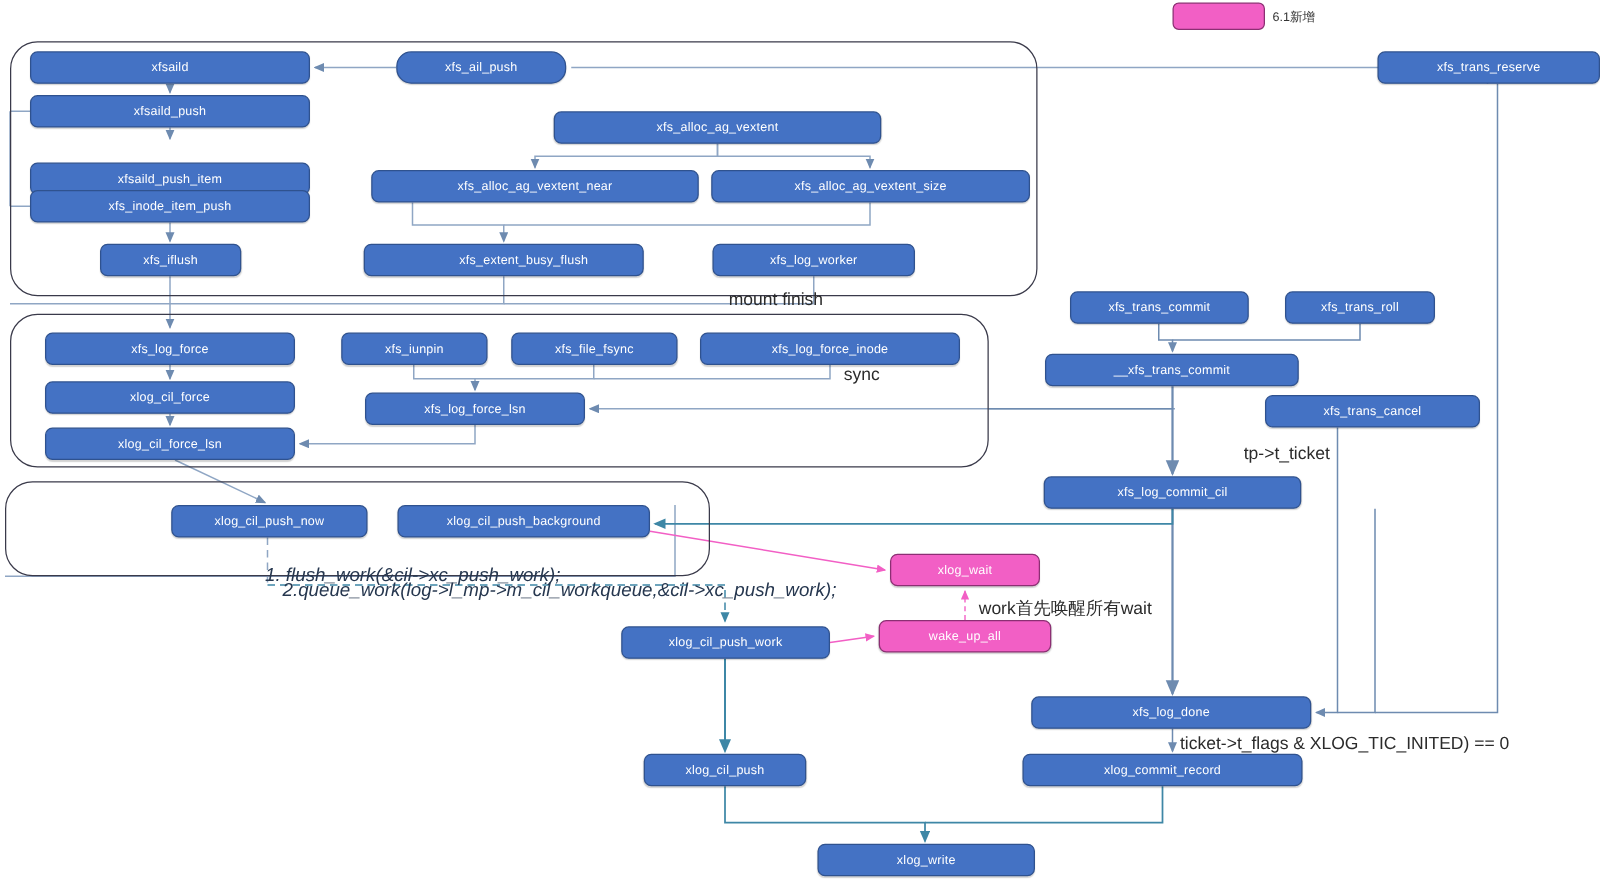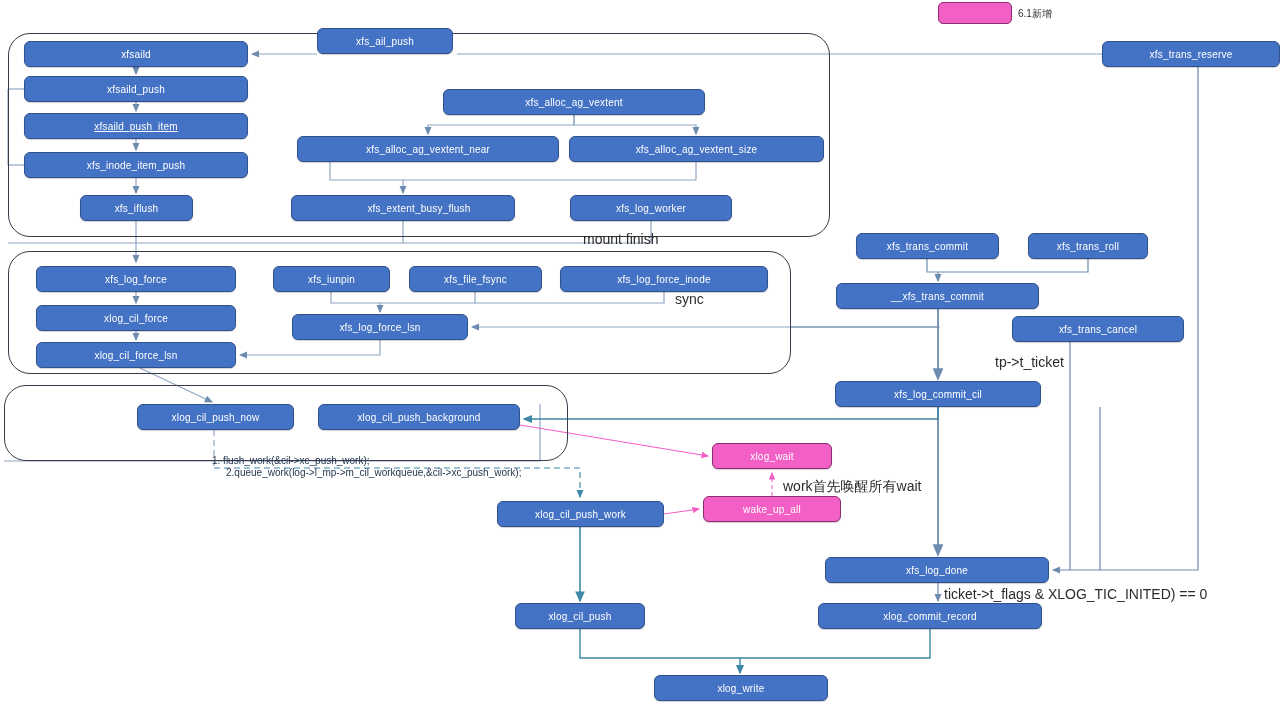--- a/index.html
+++ b/index.html
@@ -12,21 +12,21 @@
         display:flex;align-items:center;justify-content:center;
         color:#ffffff;font-size:10px;letter-spacing:.2px;white-space:nowrap;
         box-shadow:0 1px 1px rgba(0,0,0,.18);z-index:5;}
   .node.blue{background:#4472C4;border:1.5px solid #2F528F;}
   .node.pink{background:#F25FC5;border:1.5px solid #8C2F73;}
 
   .grp{position:absolute;box-sizing:border-box;border:1.6px solid #3a3a4a;
        border-radius:22px;background:transparent;z-index:1;}
 
   .lbl{position:absolute;color:#2b2b2b;font-size:14px;white-space:nowrap;z-index:6;}
-  .lbl.anno{font-size:10px;line-height:12px;color:#26374f;}
+  .lbl.anno{font-size:15px;line-height:12px;color:#26374f;font-style:italic;}
 
   .legend-box{position:absolute;border-radius:5px;background:#F25FC5;
               border:1.5px solid #8C2F73;z-index:6;}
   .legend-text{position:absolute;font-size:10px;color:#333;z-index:6;}
 
   .watermark{position:absolute;right:10px;bottom:14px;z-index:7;
              font-size:34px;color:#d7dde6;font-family:"DejaVu Sans",sans-serif;
              white-space:nowrap;opacity:.85;}
 </style>
 </head>
@@ -139,24 +139,24 @@
   <div class="grp" style="left:8px;top:251px;width:783px;height:123px;"></div>
   <div class="grp" style="left:4px;top:385px;width:564px;height:76px;"></div>
 
   <div class="legend-box" style="left:938px;top:2px;width:72px;height:20px;"></div>
   <div class="legend-text" style="left:1018px;top:7px;">6.1新增</div>
 
 
   <div id="nodes">
       <div class="node blue" style="left: 24px; top: 41px; width: 224px; height: 26px;">xfsaild</div>
       <div class="node blue" style="left: 24px; top: 76px; width: 224px; height: 26px;">xfsaild_push</div>
-      <div class="node blue" style="left: 24px; top: 113px; width: 224px; height: 26px; text-decoration: underline;">xfsaild_push_item</div>
+      <div class="node blue" style="left: 24px; top: 130px; width: 224px; height: 26px;">xfsaild_push_item</div>
       <div class="node blue" style="left: 24px; top: 152px; width: 224px; height: 26px;">xfs_inode_item_push</div>
       <div class="node blue" style="left: 80px; top: 195px; width: 113px; height: 26px;">xfs_iflush</div>
-      <div class="node blue" style="left: 317px; top: 28px; width: 136px; height: 26px;">xfs_ail_push</div>
+      <div class="node blue" style="left: 317px; top: 41px; width: 136px; height: 26px; border-radius: 12px;">xfs_ail_push</div>
       <div class="node blue" style="left: 443px; top: 89px; width: 262px; height: 26px;">xfs_alloc_ag_vextent</div>
       <div class="node blue" style="left: 297px; top: 136px; width: 262px; height: 26px;">xfs_alloc_ag_vextent_near</div>
       <div class="node blue" style="left: 569px; top: 136px; width: 255px; height: 26px;">xfs_alloc_ag_vextent_size</div>
       <div class="node blue" style="left: 291px; top: 195px; width: 224px; height: 26px; padding-left: 32px;">xfs_extent_busy_flush</div>
       <div class="node blue" style="left: 570px; top: 195px; width: 162px; height: 26px;">xfs_log_worker</div>
       <div class="node blue" style="left: 1102px; top: 41px; width: 178px; height: 26px;">xfs_trans_reserve</div>
       <div class="node blue" style="left: 36px; top: 266px; width: 200px; height: 26px;">xfs_log_force</div>
       <div class="node blue" style="left: 36px; top: 305px; width: 200px; height: 26px;">xlog_cil_force</div>
       <div class="node blue" style="left: 36px; top: 342px; width: 200px; height: 26px;">xlog_cil_force_lsn</div>
       <div class="node blue" style="left: 273px; top: 266px; width: 117px; height: 26px;">xfs_iunpin</div>

